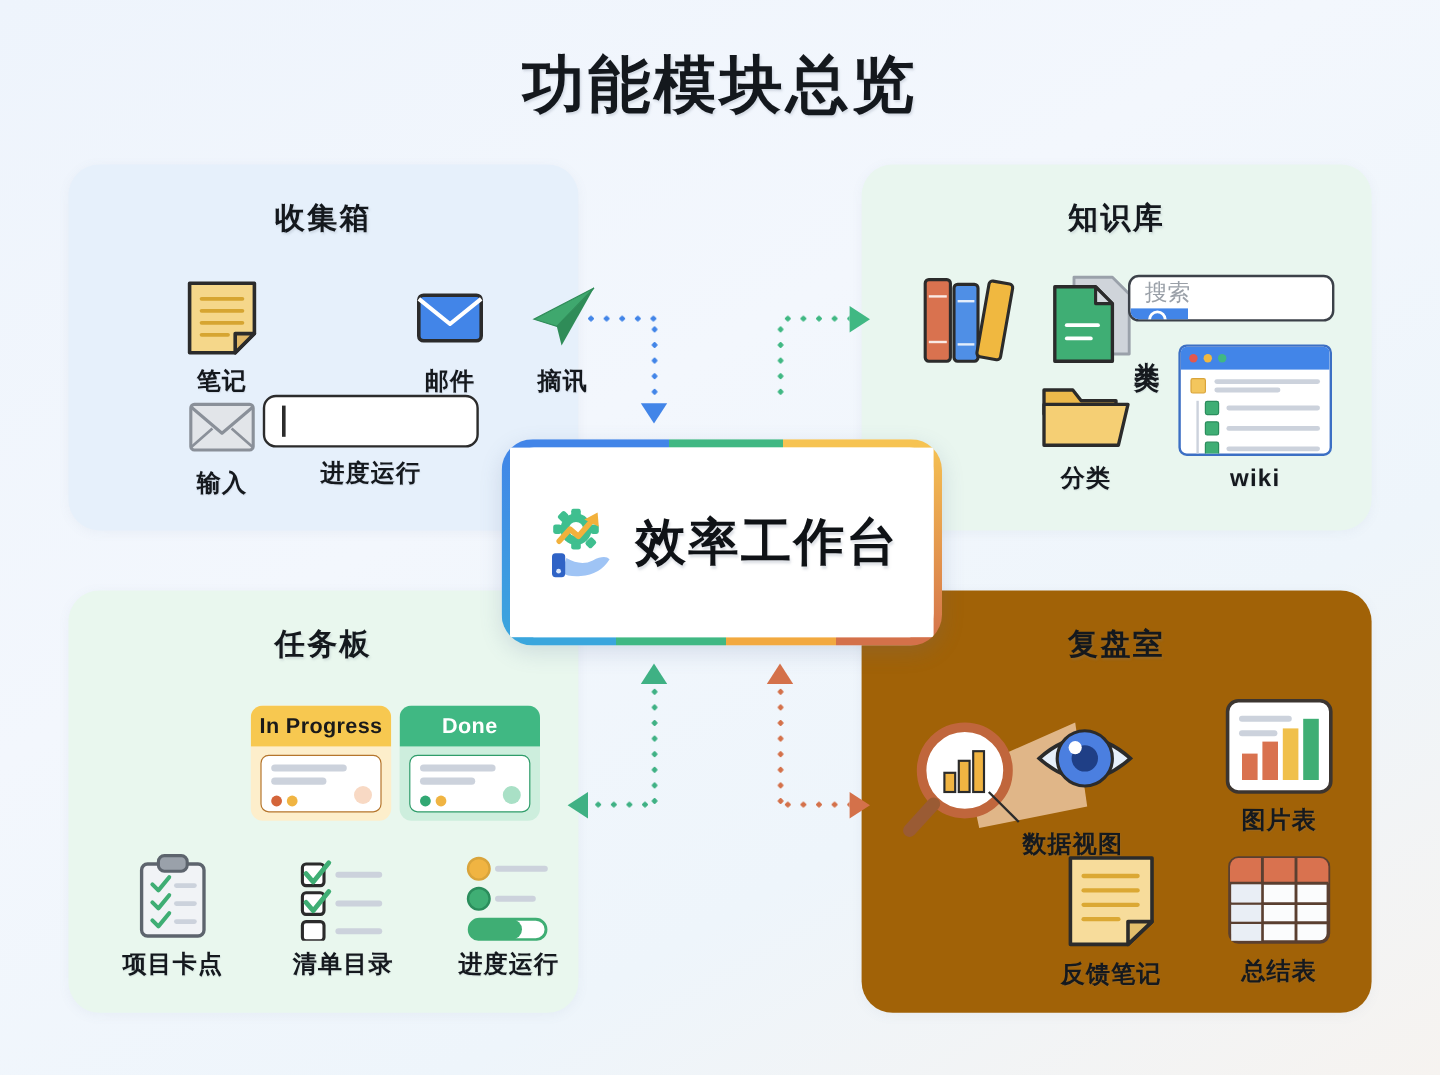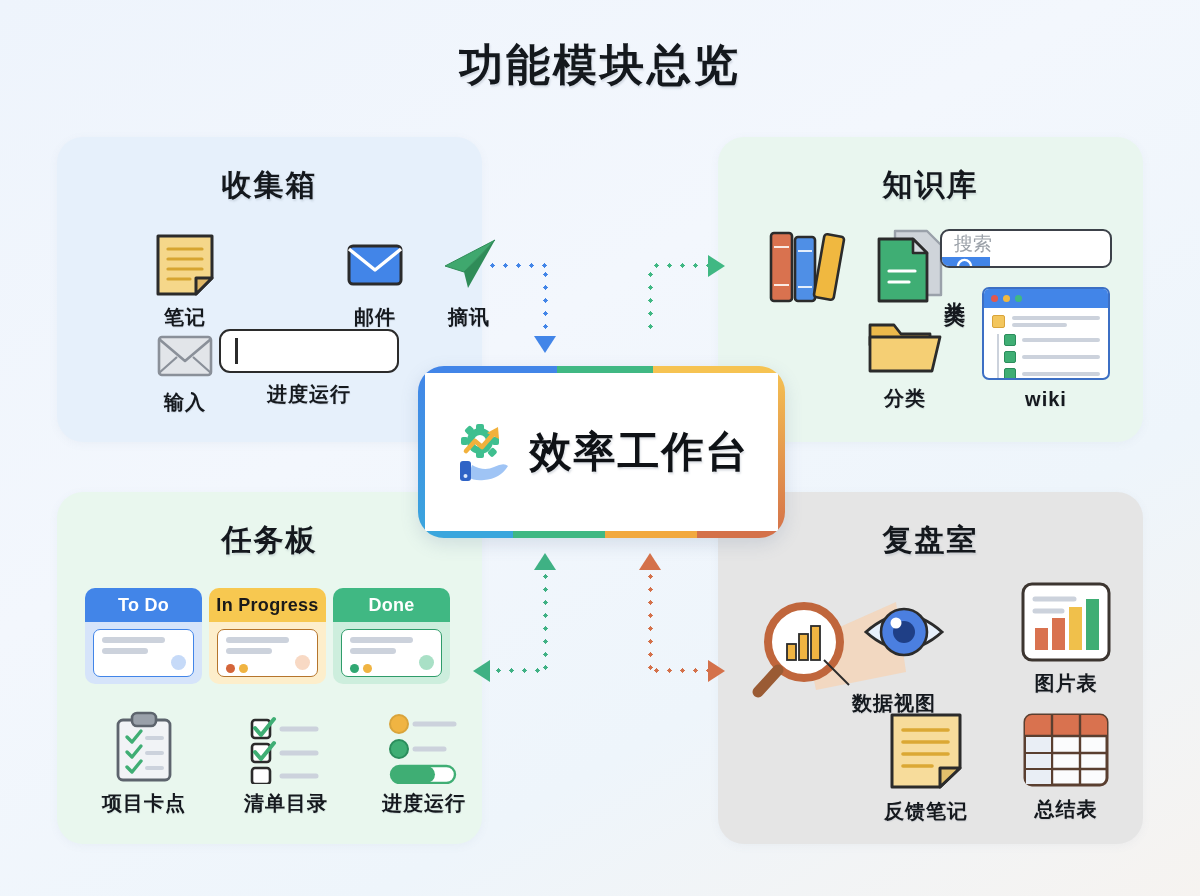--- a/index.html
+++ b/index.html
@@ -12,47 +12,47 @@
   body {
     background: linear-gradient(150deg, #eef4fc 0%, #f3f7fd 40%, #eef5fb 70%, #f6f3f0 100%);
     position: relative;
   }
 
   
   .page-title {
     position: absolute;
     top: 36px; left: 0; width: 1200px;
     text-align: center;
-    font-size: 44px;
+    font-size: 52px;
     font-weight: bold;
     color: #14181d;
     letter-spacing: 3px;
     text-shadow: 1px 2px 2px rgba(120,130,150,0.25);
   }
 
   
   .panel {
     position: absolute;
     border-radius: 26px;
     box-shadow: 0 2px 10px rgba(110,125,155,0.06);
   }
   .panel-title {
     position: absolute;
     left: 0; width: 100%;
     text-align: center;
-    font-size: 30px;
+    font-size: 25px;
     font-weight: bold;
     color: #14181d;
     letter-spacing: 2px;
     text-shadow: 1px 2px 2px rgba(120,130,150,0.22);
   }
   #panel-inbox   { left: 57px;  top: 137px; width: 425px; height: 305px; background: #e6f0fb; }
   #panel-kb      { left: 718px; top: 137px; width: 425px; height: 305px; background: #e9f6ef; }
   #panel-tasks   { left: 57px;  top: 492px; width: 425px; height: 352px; background: #e9f7ee; }
-  #panel-review  { left: 718px; top: 492px; width: 425px; height: 352px; background: #e5e5e5; }
+  #panel-review  { left: 718px; top: 492px; width: 425px; height: 352px; background: #a16207; }
 
   
   .tile { position: absolute; text-align: center; }
   .tile-label {
     font-size: 20px; font-weight: bold; color: #15191e;
     white-space: nowrap; letter-spacing: 1px;
     text-shadow: 0.5px 1px 1px rgba(120,130,150,0.2);
   }
   .glyph { display: block; margin: 0 auto 6px; }
 
@@ -244,30 +244,20 @@
       <path d="M6 10 H30 L37 19 H66 V30 H6 Z" fill="#ecb94b" stroke="#2b2b2b" stroke-width="2.8" stroke-linejoin="round"></path>
       <path d="M6 22 H76 L68 56 H6 Z" fill="#f5cf74" stroke="#2b2b2b" stroke-width="2.8" stroke-linejoin="round"></path>
     </svg>
     <div class="tile-label">分类</div>
   </div>
 </div>
 
 <div class="panel" id="panel-tasks">
   <div class="panel-title" style="top:28px;">任务板</div>
 
-  <div class="kanban-col" style="left:28px; top:96px; background:#d6e4fa;">
-    <div class="kanban-head" style="background:#4285e8; color:#ffffff;">To Do</div>
-    <div class="kanban-body">
-      <div class="kcard" style="border:1.8px solid #4285e8;">
-        <div class="kline" style="width:76%;"></div>
-          <div class="kline" style="width:56%;"></div>
-        <span class="kblob" style="background:#c6daf8;"></span>
-      </div>
-    </div>
-  </div>
 
   <div class="kanban-col" style="left:152px; top:96px; background:#fdeecb;">
     <div class="kanban-head" style="background:#f8c council; background:#f7c850; color:#1a1a1a;">In Progress</div>
     <div class="kanban-body">
       <div class="kcard" style="border:1.8px solid #b5752c;">
         <div class="kline" style="width:76%;"></div><div class="kline" style="width:56%;"></div>
         <span class="kdot" style="background:#d4653a;"></span><span class="kdot" style="background:#f0b442;"></span>
         <span class="kblob" style="background:#f8d9c4;"></span>
       </div>
     </div>

